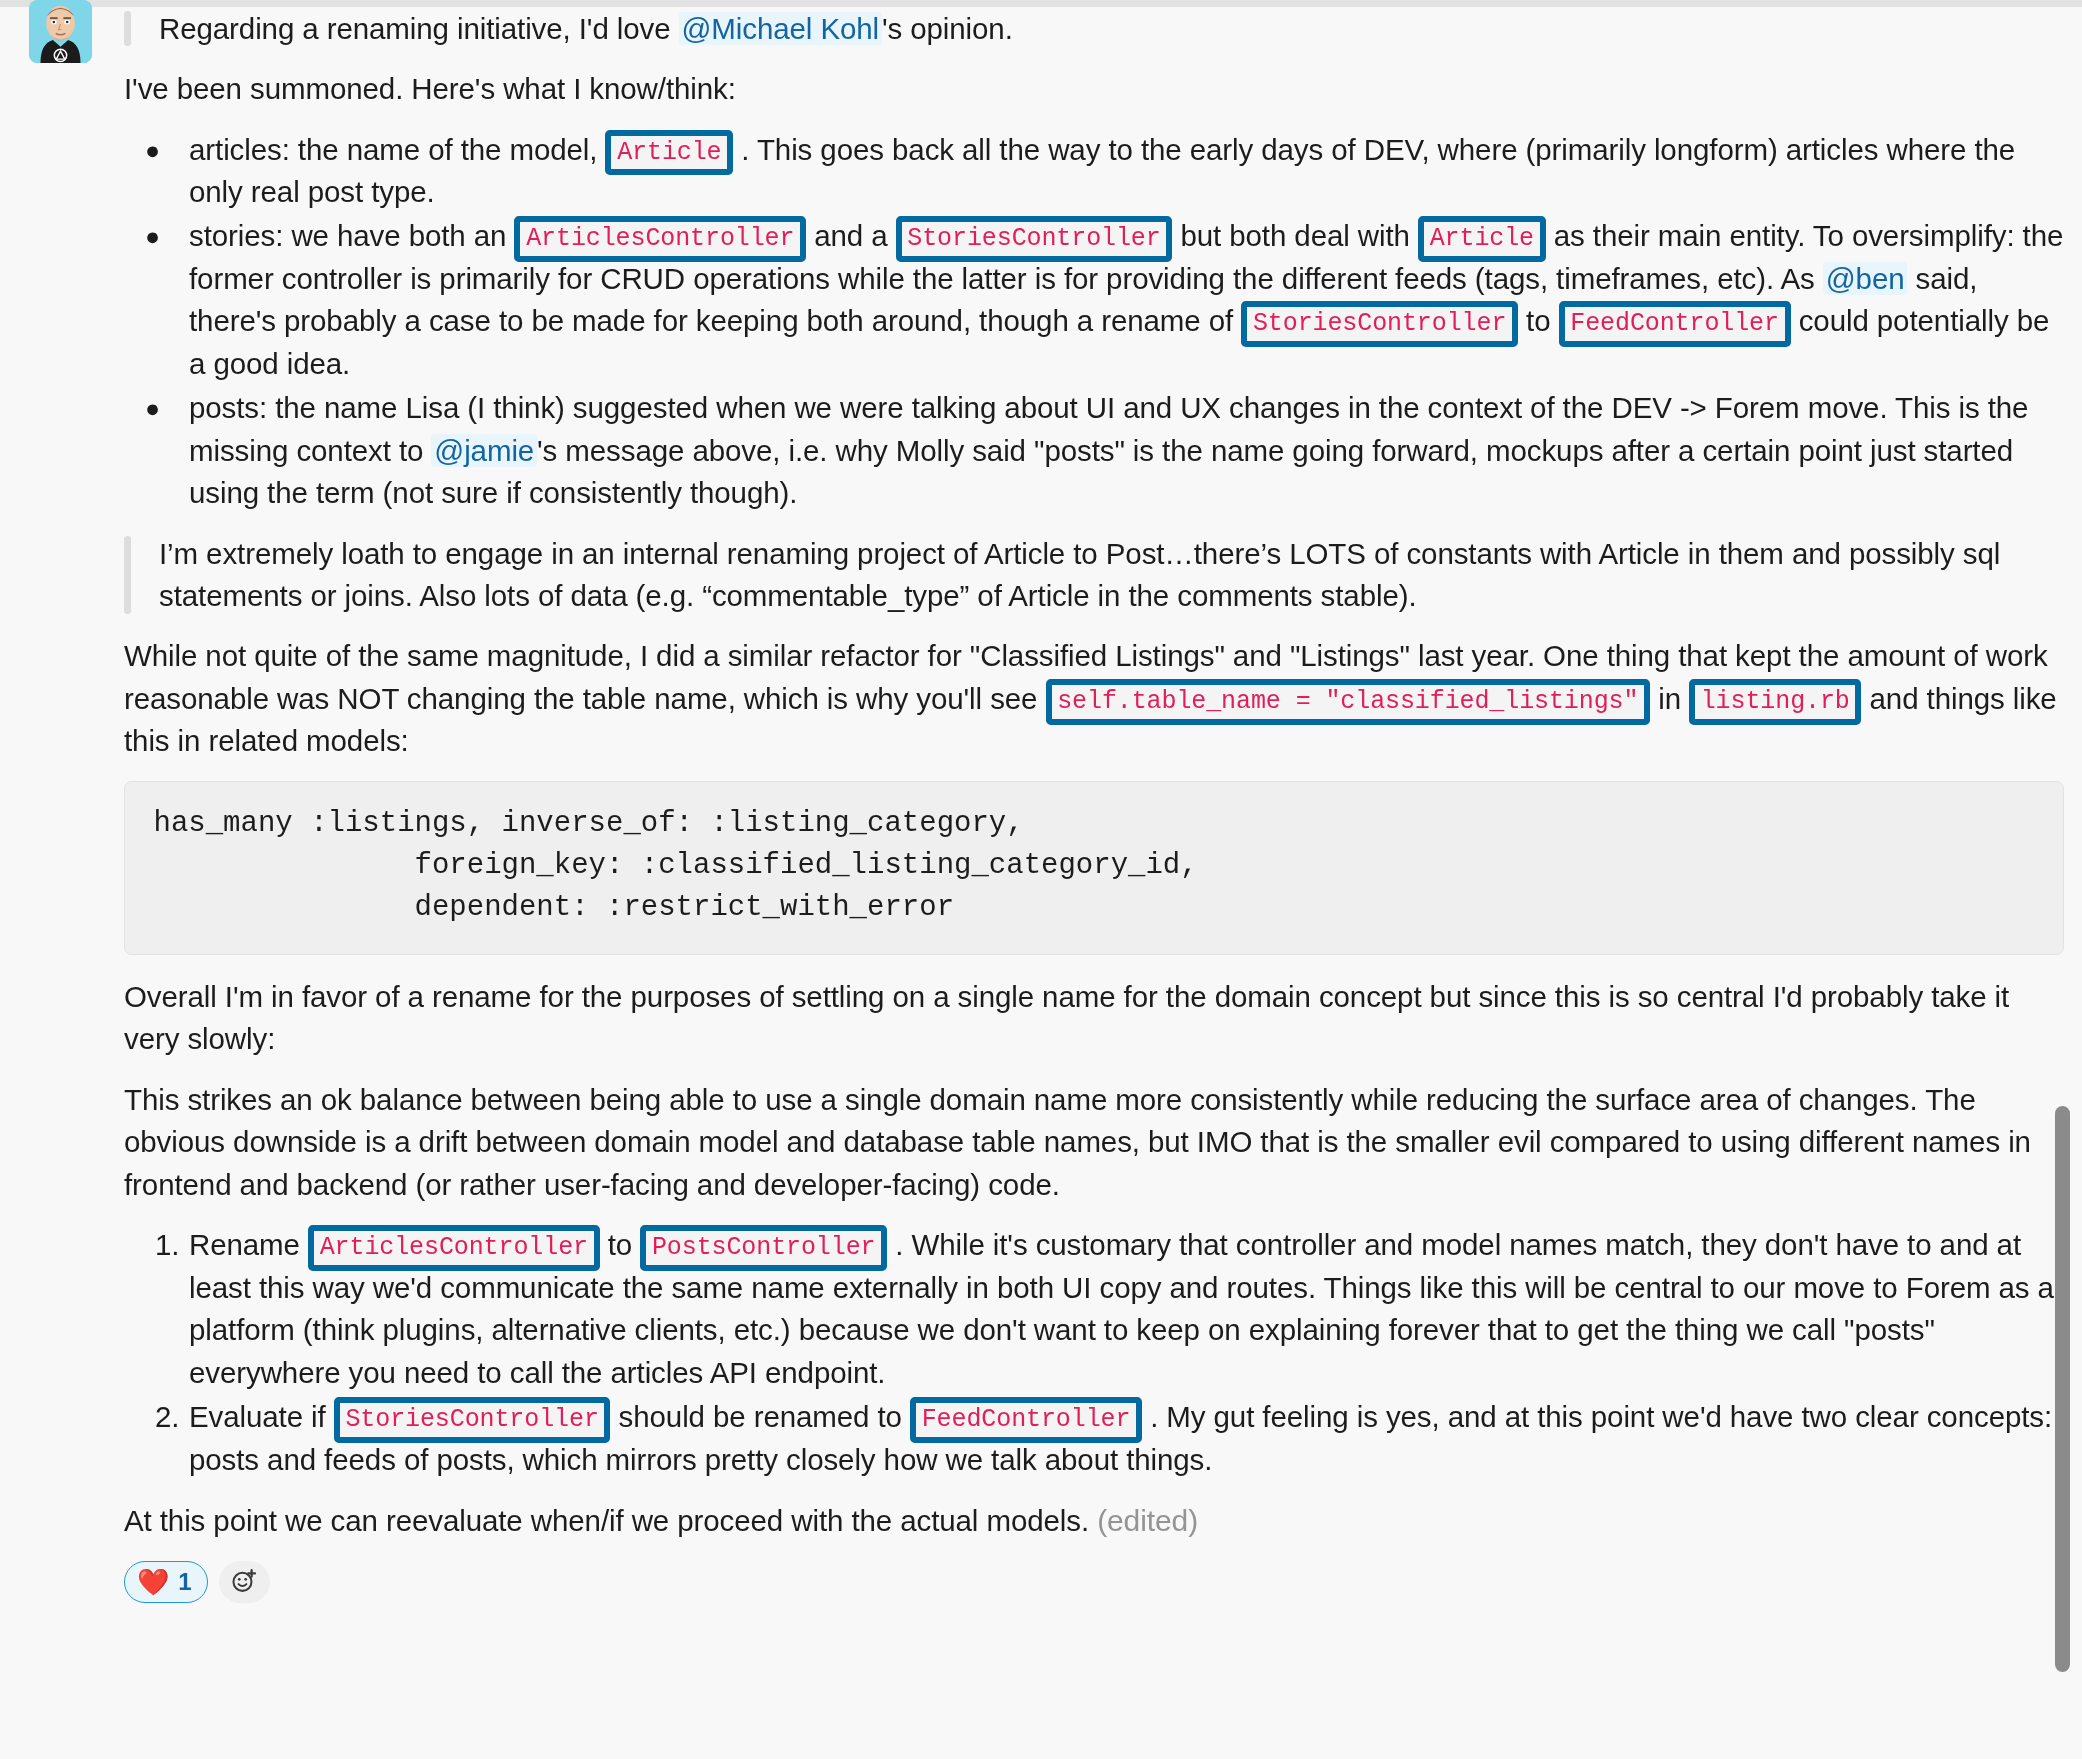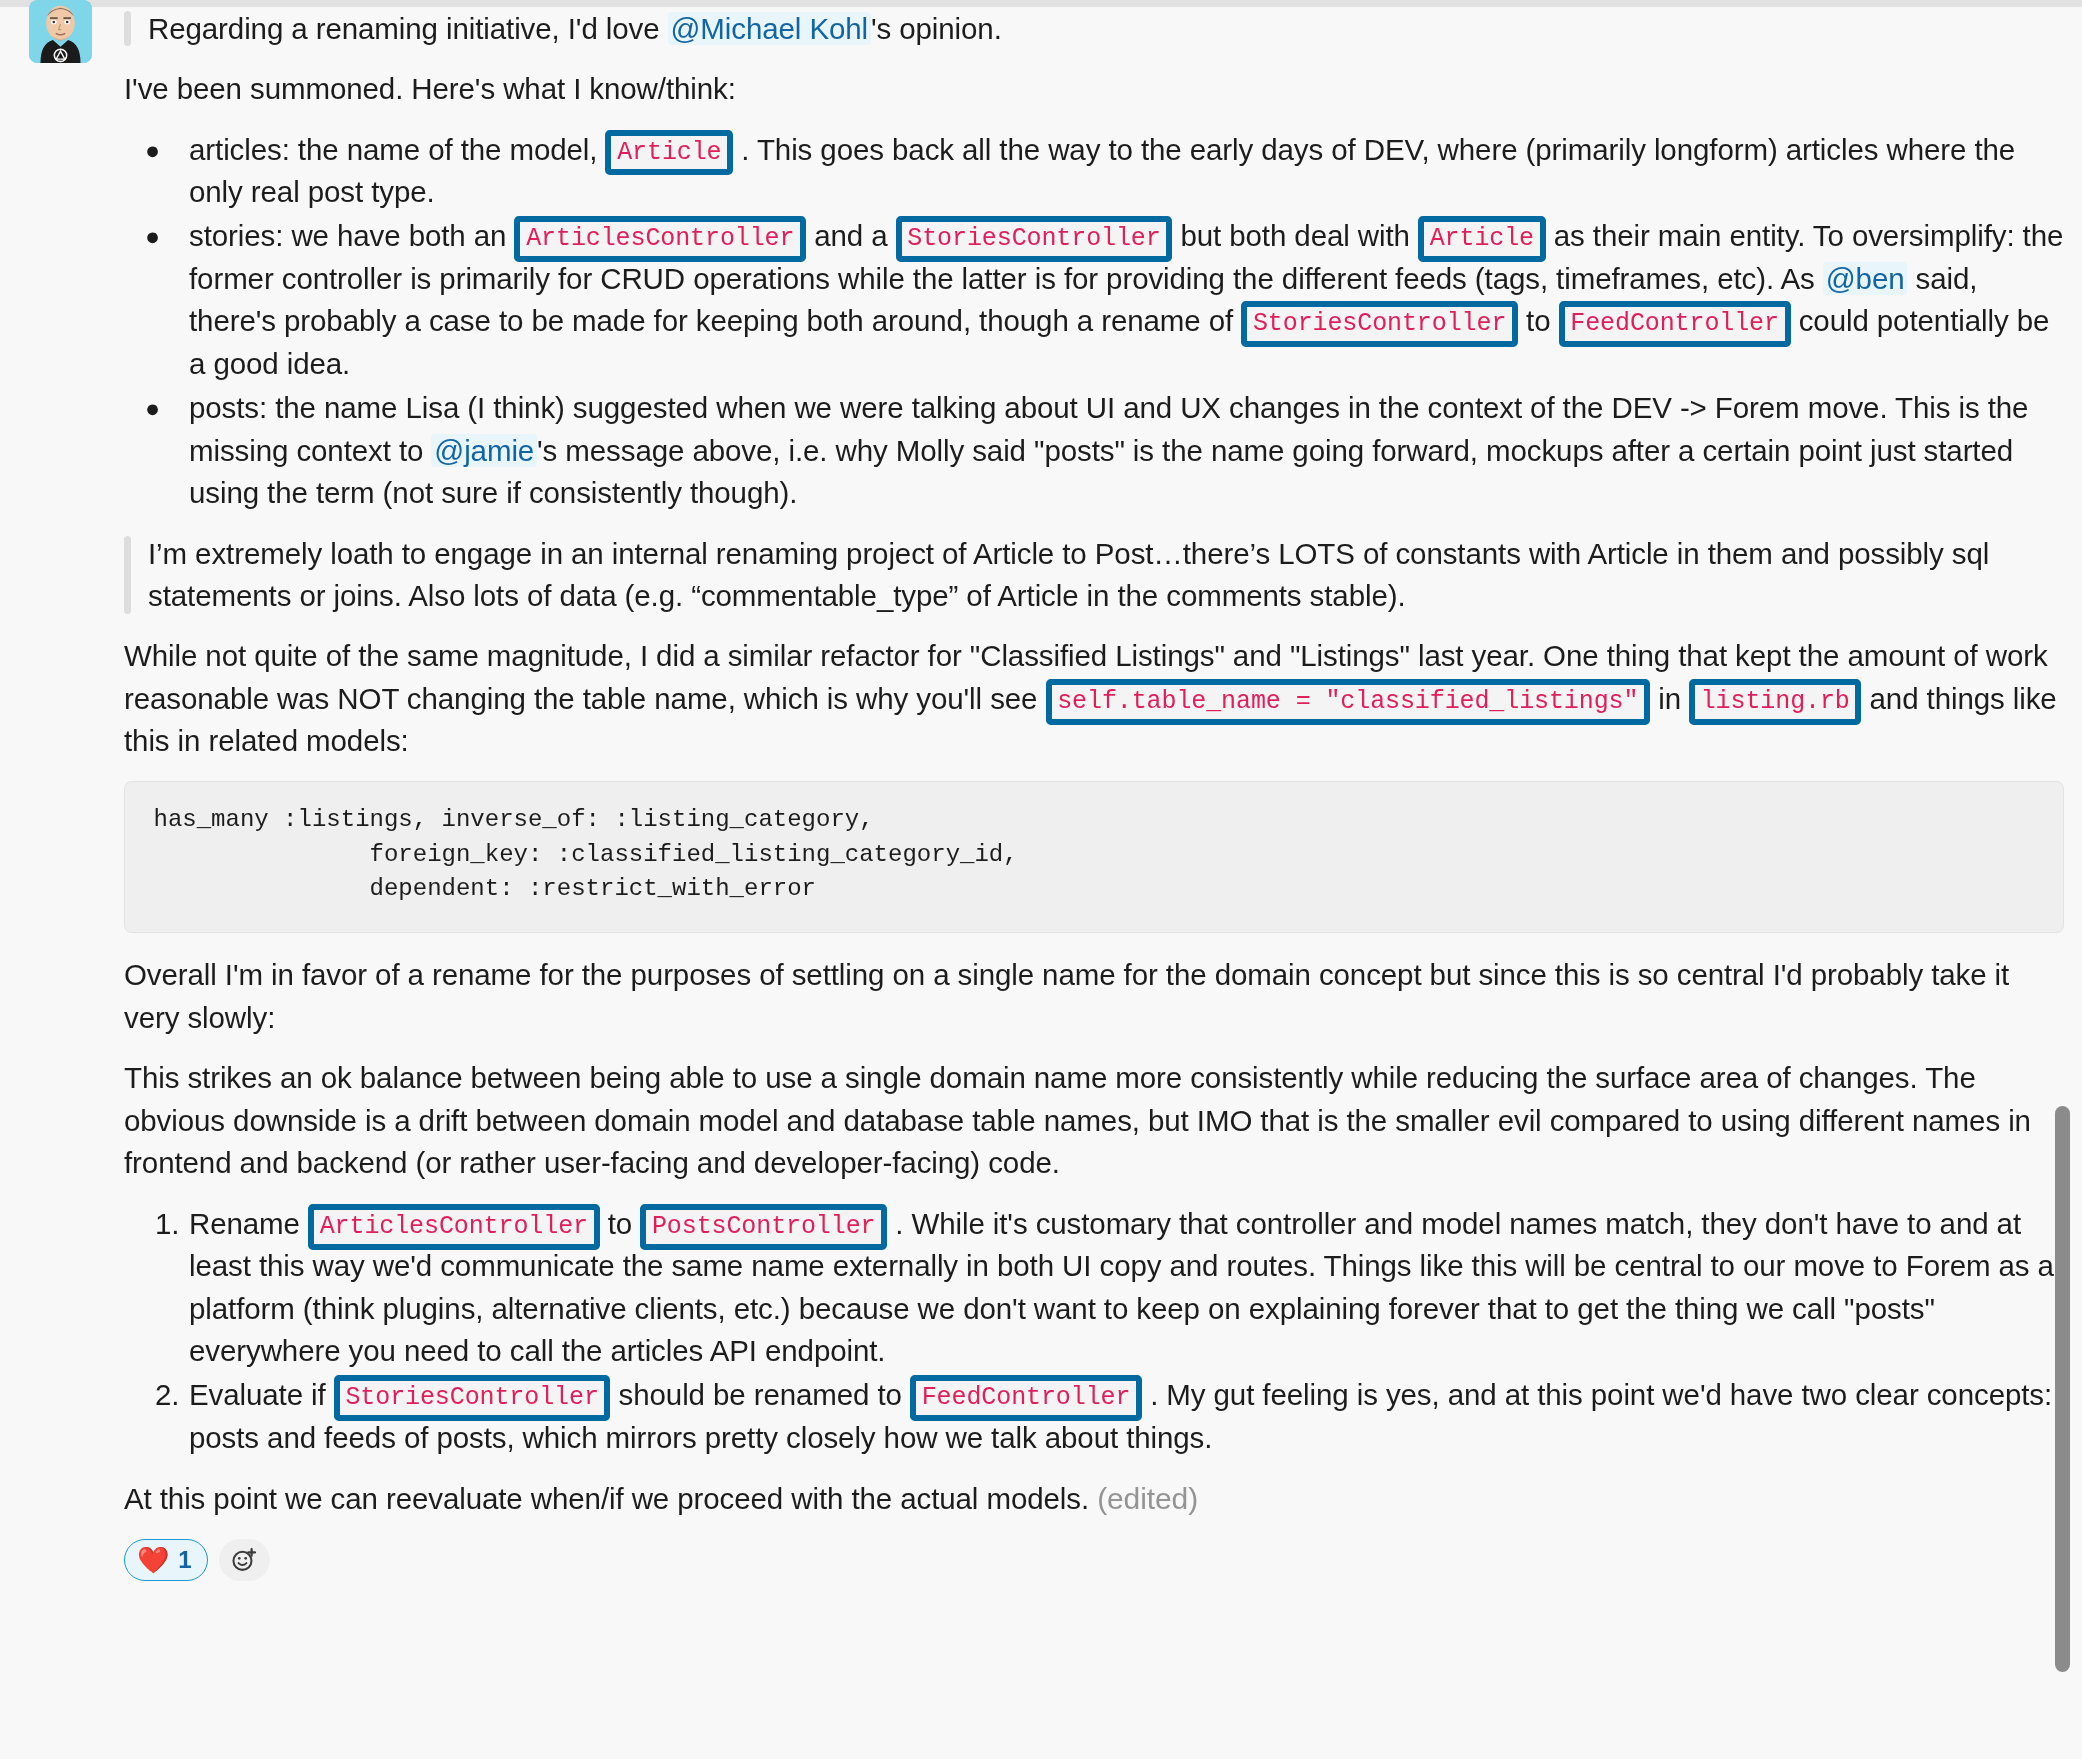--- a/index.html
+++ b/index.html
@@ -44,21 +44,21 @@
     font-size: 29.5px;
     line-height: 1.44;
     color: #1d1c1d;
     letter-spacing: -0.1px;
     margin: 0 0 18px 0;
   }
 
   
   .quote {
     position: relative;
-    padding-left: 24px;
+    padding-left: 35px;
     margin: 0 0 18px 0;
   }
   .quote::before {
     content: "";
     position: absolute;
     left: 0; top: 3.8px; bottom: 3.8px;
     width: 6.7px;
     border-radius: 3.8px;
     background: #ddd;
   }
@@ -92,21 +92,21 @@
     border: 1px solid #e2e2e2;
     border-radius: 7.6px;
     padding: 21px 28.5px 25px 28.5px;
     margin: 0 0 21px 0;
     width: 1940px;
     overflow: hidden;
   }
   .codeblock pre {
     margin: 0;
     font-family: "Liberation Mono", monospace;
-    font-size: 24px;
+    font-size: 29px;
     line-height: 1.45;
     color: #1d1c1d;
     white-space: pre;
   }
 
   
   ul.bullets, ol.numbers {
     margin: 0 0 18px 0;
     padding-left: 0;
     list-style: none;

